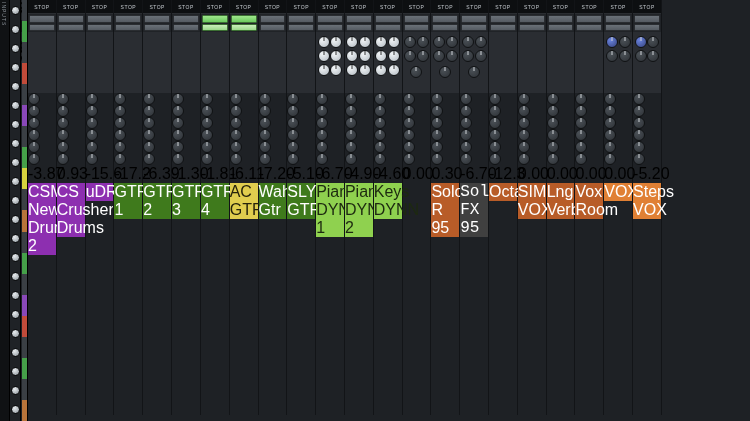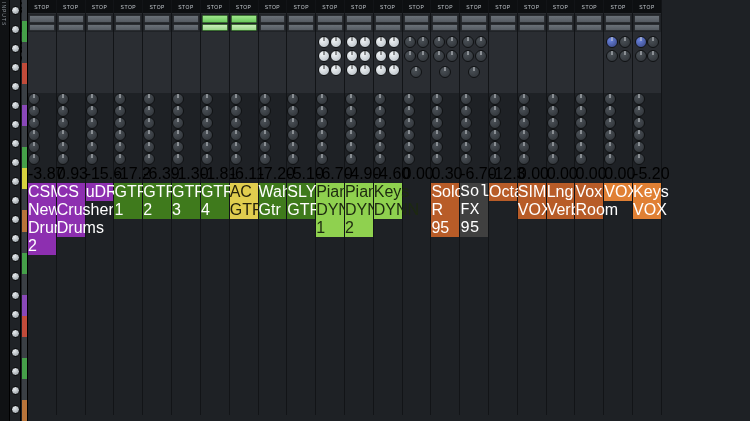--- a/index.html
+++ b/index.html
@@ -1419,21 +1419,21 @@
             <div class="mfill" style="height: 14%; background: linear-gradient(to top, rgb(63, 217, 160), rgb(125, 238, 222));"></div>
           </div>
         </div>
         <div class="vrow">-5.20</div>
         <div class="brow">
           <div class="bb gon"></div>
         </div>
         <div class="brow low">
           <div class="bb"></div>
         </div>
-        <div class="namerow" style="background: rgb(224, 128, 52); color: rgb(255, 255, 255);">Keys VOX</div>
+        <div class="namerow" style="background: rgb(224, 128, 52); color: rgb(255, 255, 255);">Steps VOX</div>
       </div>
     </div>
 
   <div id="hscroll1">
     <div class="thumb" style="left:58%;width:26%;"></div>
   </div>
   <div id="hscroll2">
     <div class="thumb" style="left:52%;width:47%;"></div>
   </div>
 

